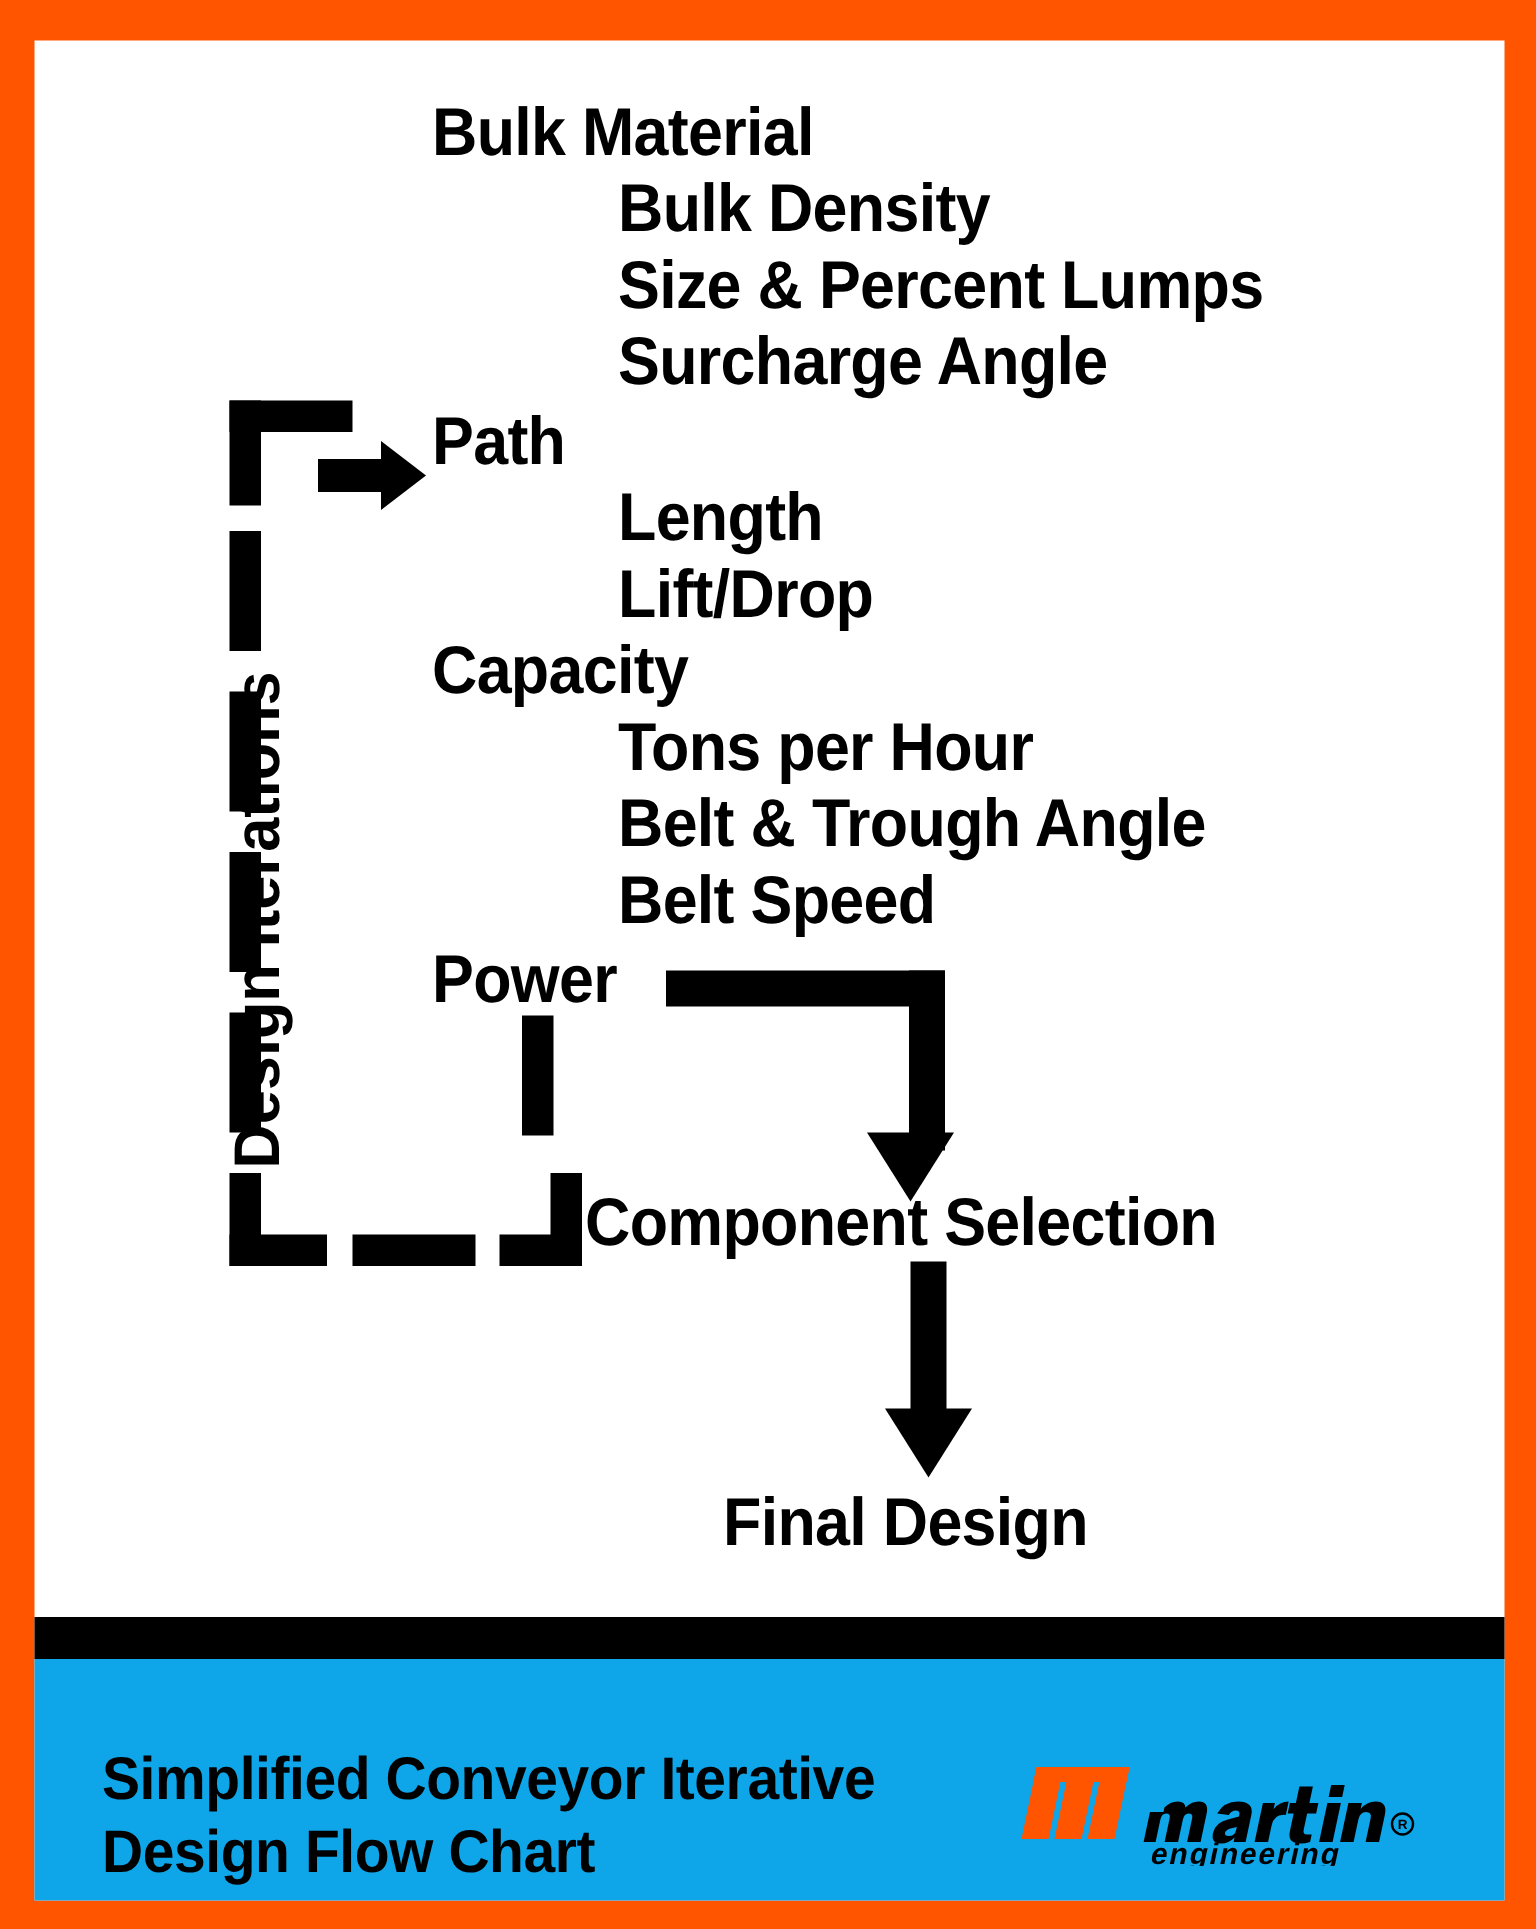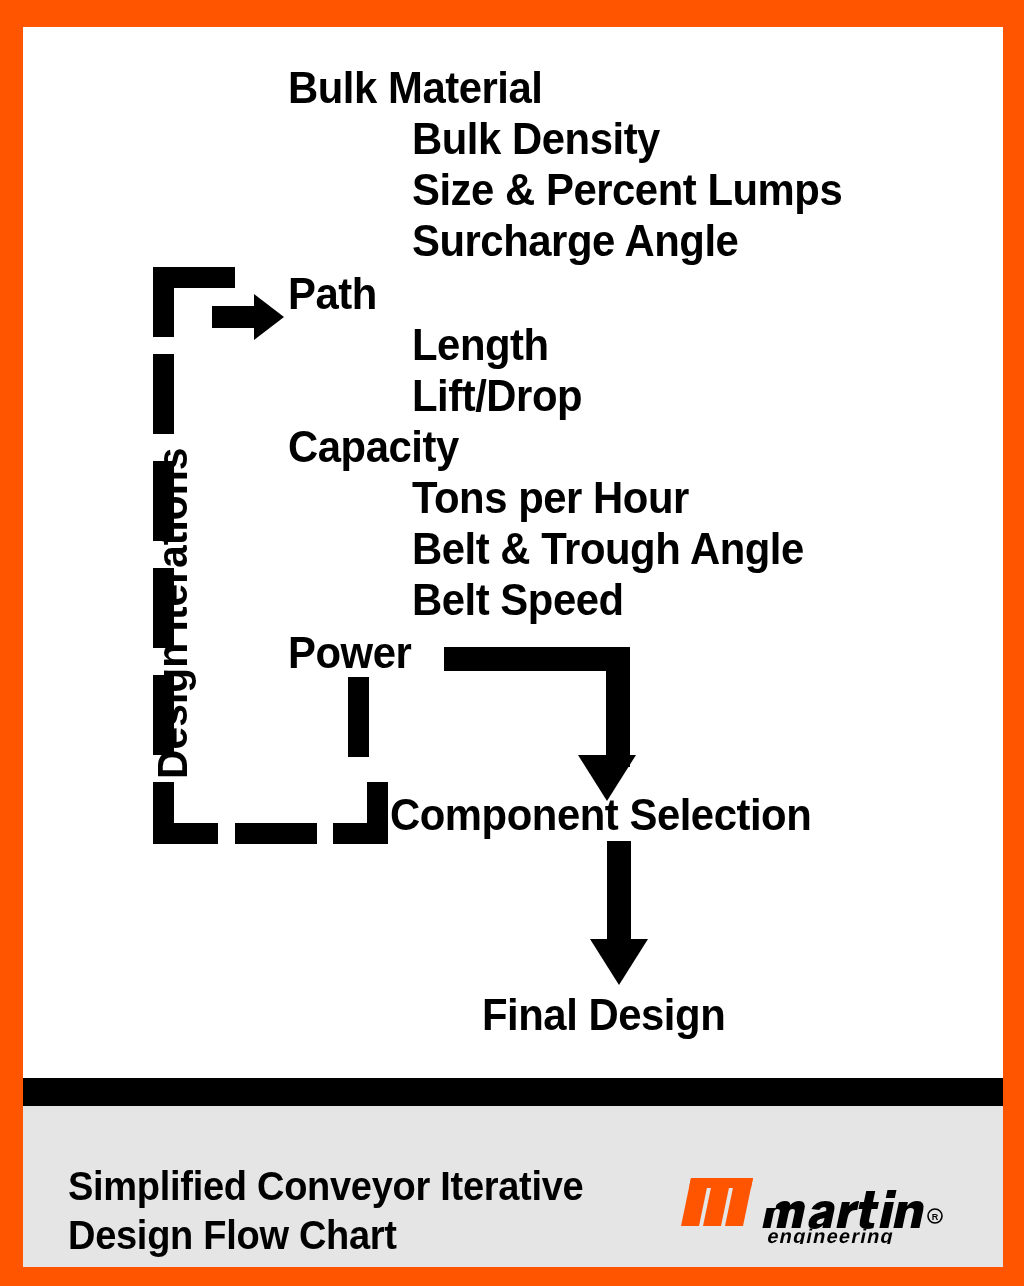--- a/index.html
+++ b/index.html
@@ -105,21 +105,21 @@
     width: 980px;
     height: 28px;
     background: #000000;
   }
   #footer {
     position: absolute;
     left: 0;
     top: 1079px;
     width: 980px;
     height: 161px;
-    background: #e5e5e5;
+    background: #0ea5e9;
   }
   #footer-title {
     position: absolute;
     left: 45px;
     top: 56px;
     color: #000000;
     font-weight: bold;
     font-size: 40px;
     line-height: 49px;
     letter-spacing: -0.3px;

